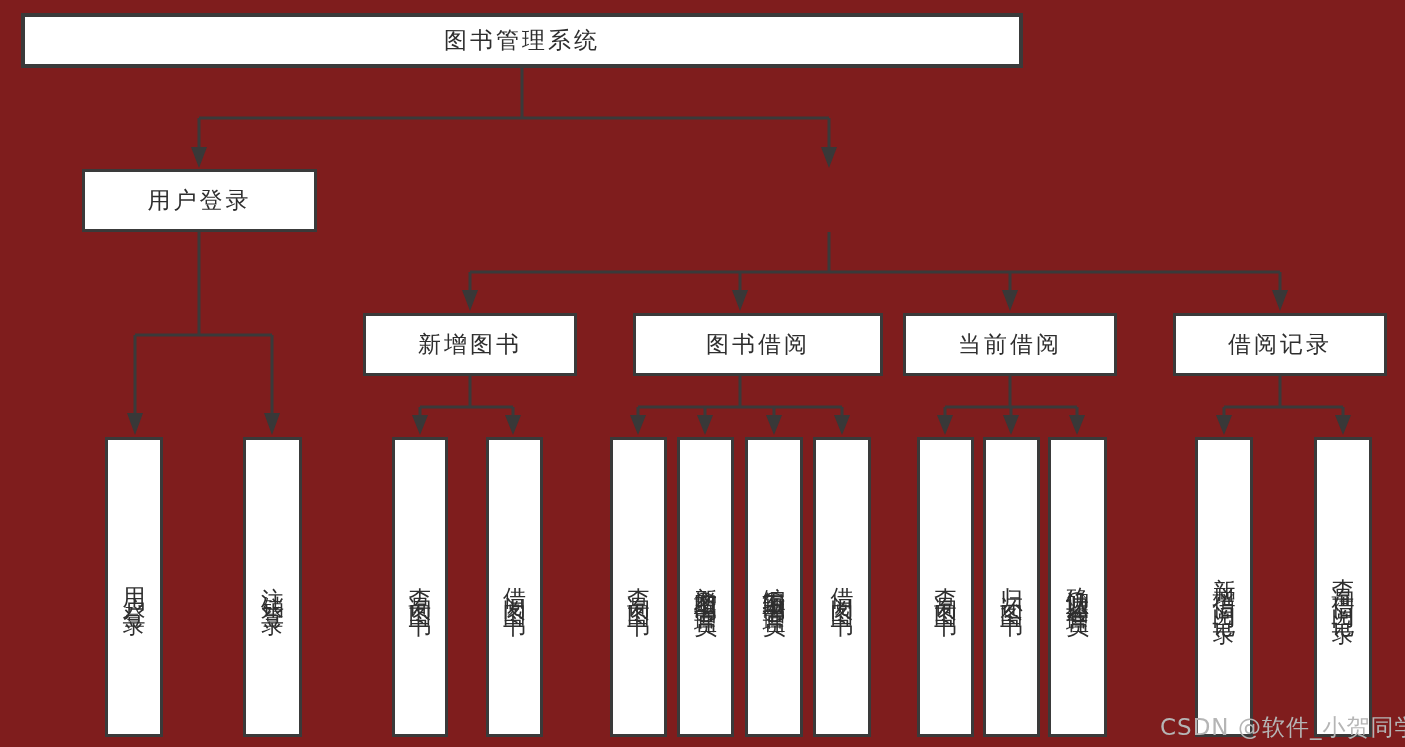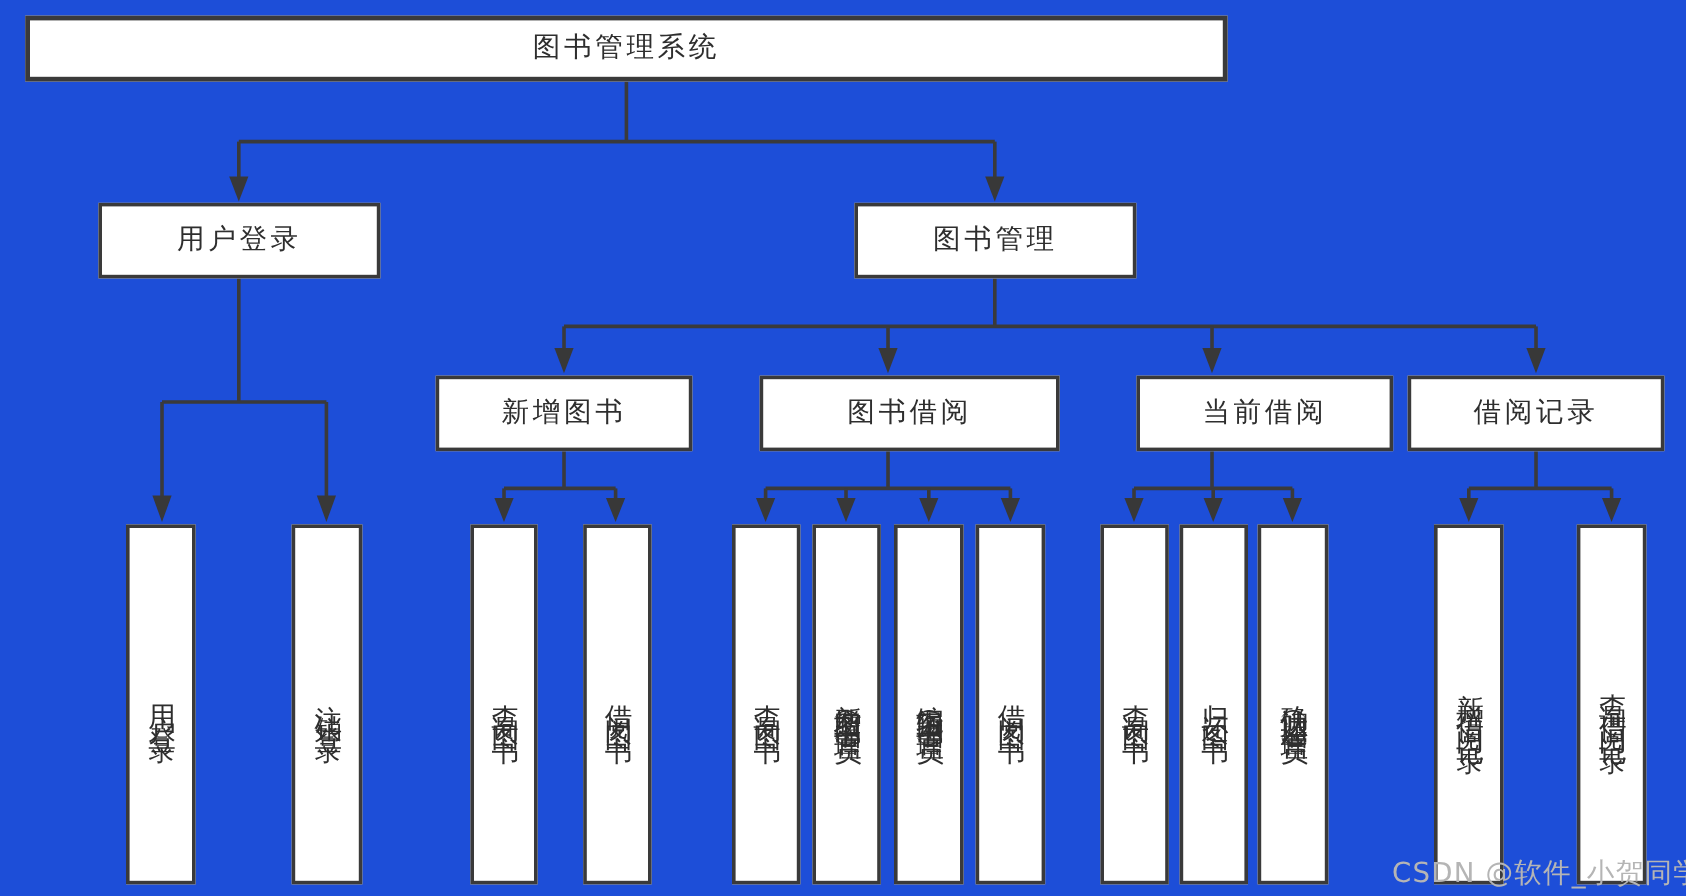--- a/index.html
+++ b/index.html
@@ -1,17 +1,17 @@
 <!DOCTYPE html>
 <html><head>
 <meta charset="utf-8">
 <style>
   html,body{margin:0;padding:0;background:#ffffff;}
   .stage{
-    position:relative;width:1405px;height:747px;background:#1d4ed8;overflow:hidden;
+    position:relative;width:1405px;height:747px;background:#7f1d1d;overflow:hidden;
     font-family:"DejaVu Sans","Liberation Sans",sans-serif;
   }
   .connectors{position:absolute;left:0;top:0;width:1405px;height:747px;}
   .connectors line{stroke:#3a3a3a;stroke-width:3;}
   .connectors polygon{fill:#383838;stroke:none;}
   .node{
     position:absolute;box-sizing:border-box;background:#ffffff;
     border:3px solid #3a3a3a;color:#2e2e2e;
     display:flex;align-items:center;justify-content:center;
     font-size:23px;letter-spacing:3px;line-height:1;
@@ -98,31 +98,28 @@
     <polygon points="1335,415 1351,415 1343,435"></polygon>
   </svg>
 
   <div class="node root" style="left:21px;top:13px;width:1002px;height:55px;">
     <span>图书管理系统</span>
   </div>
 
   <div class="node lvl2" style="left:82px;width:235px;">
     <span>用户登录</span>
   </div>
-  <div class="node lvl2" style="left:712px;width:235px;">
-    <span>图书管理</span>
-  </div>
 
   <div class="node lvl3" style="left:363px;width:214px;">
     <span>新增图书</span>
   </div>
   <div class="node lvl3" style="left:633px;width:250px;">
     <span>图书借阅</span>
   </div>
-  <div class="node lvl3" style="left:903px;width:214px;margin-left:44px;">
+  <div class="node lvl3" style="left:903px;width:214px;">
     <span>当前借阅</span>
   </div>
   <div class="node lvl3" style="left:1173px;width:214px;">
     <span>借阅记录</span>
   </div>
 
   <div class="node leaf" style="left:105px;width:58px;">
     <span>用户登录</span>
   </div>
   <div class="node leaf" style="left:243px;width:59px;">

